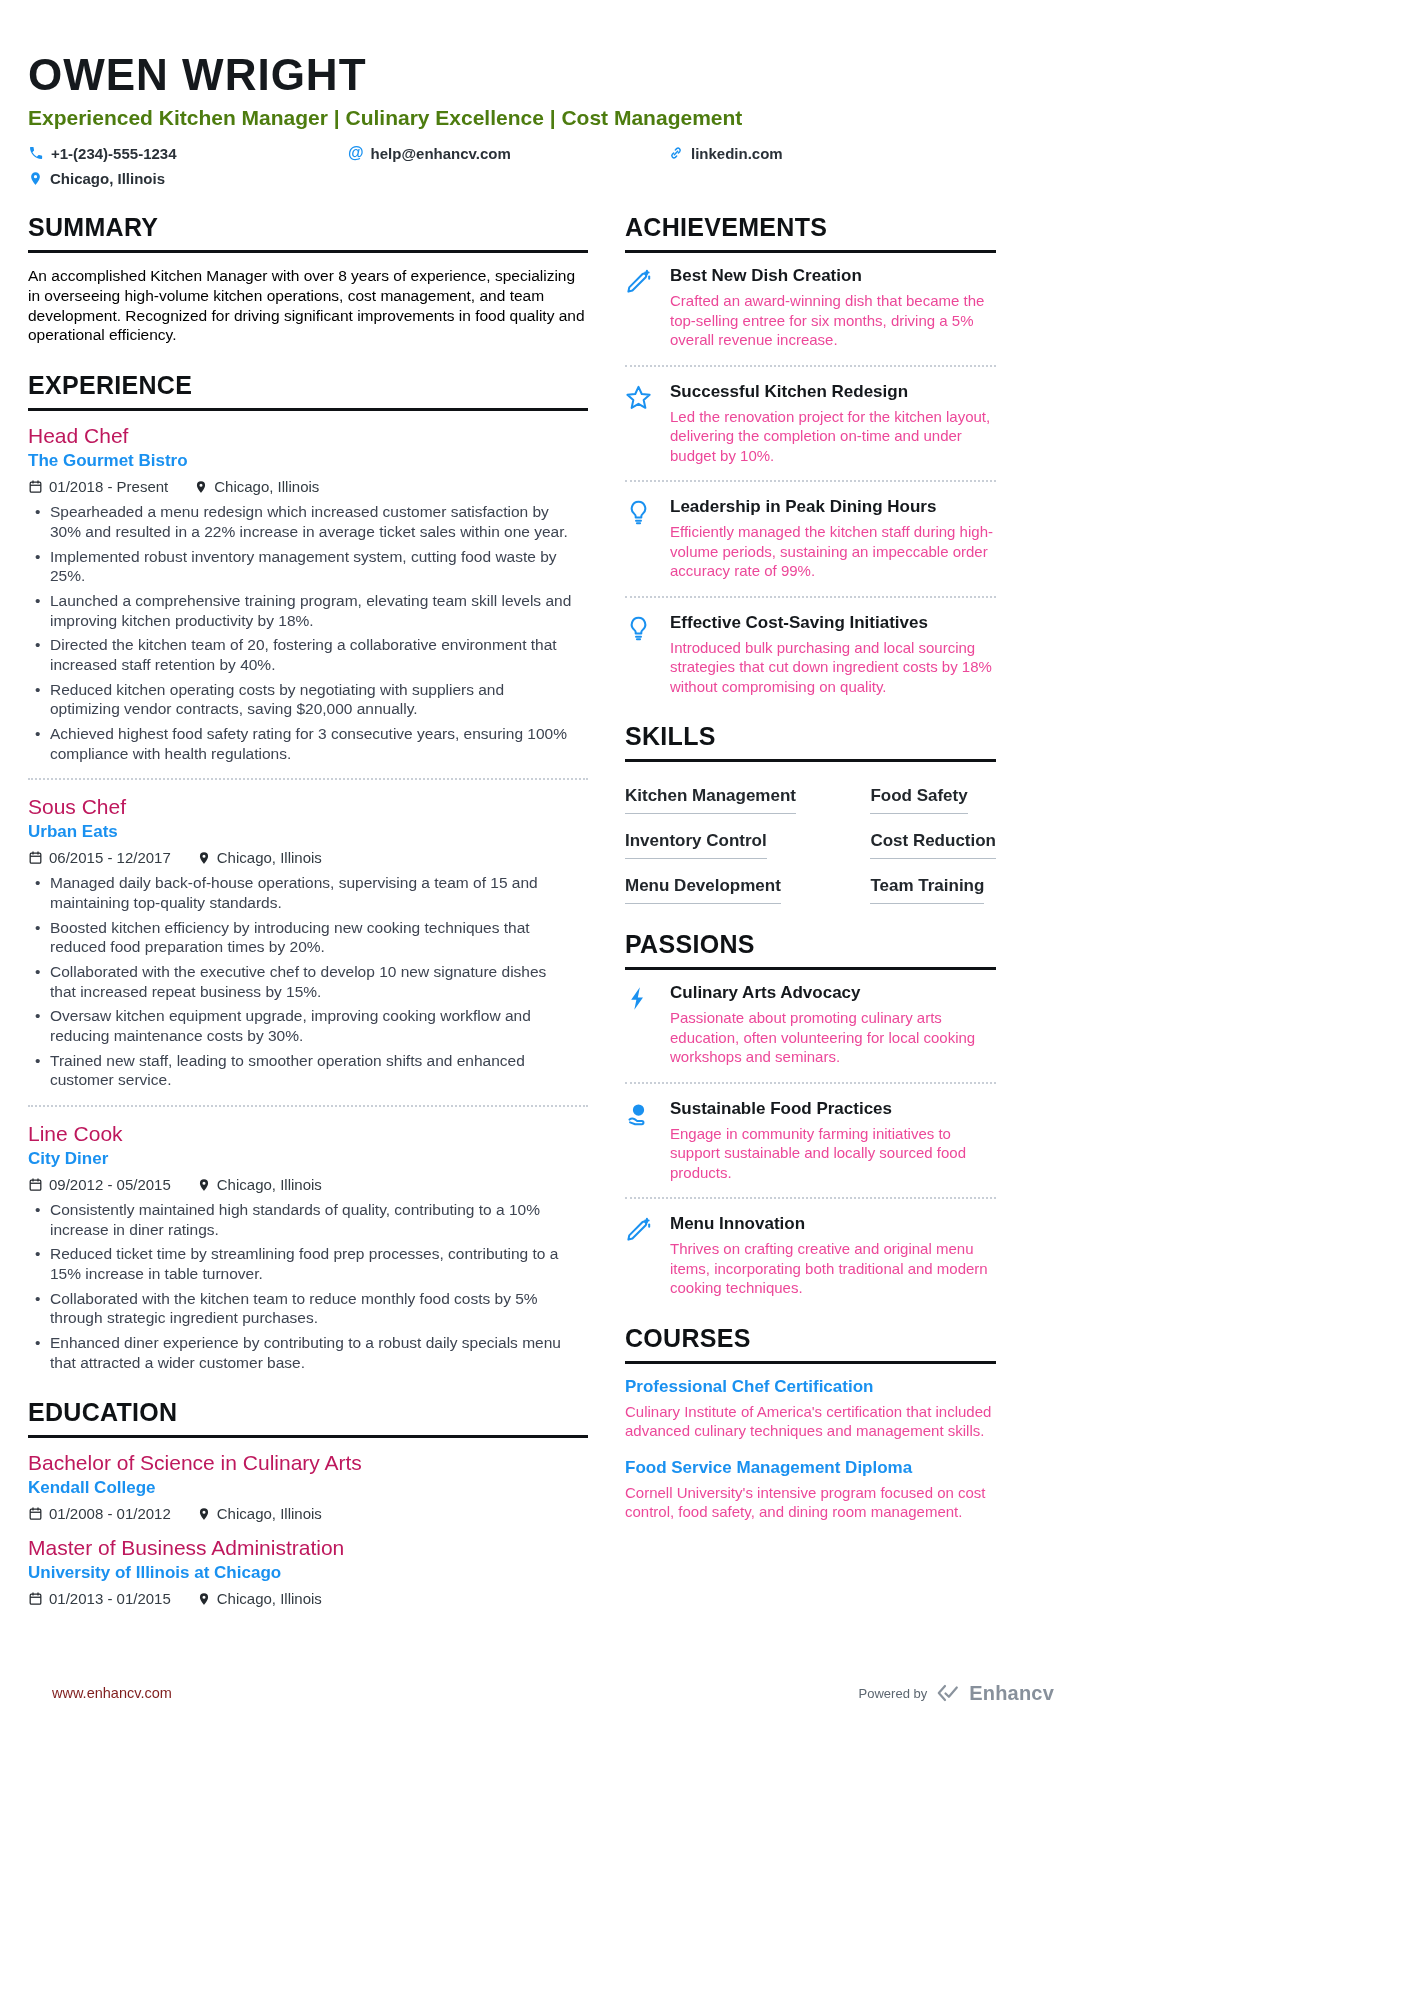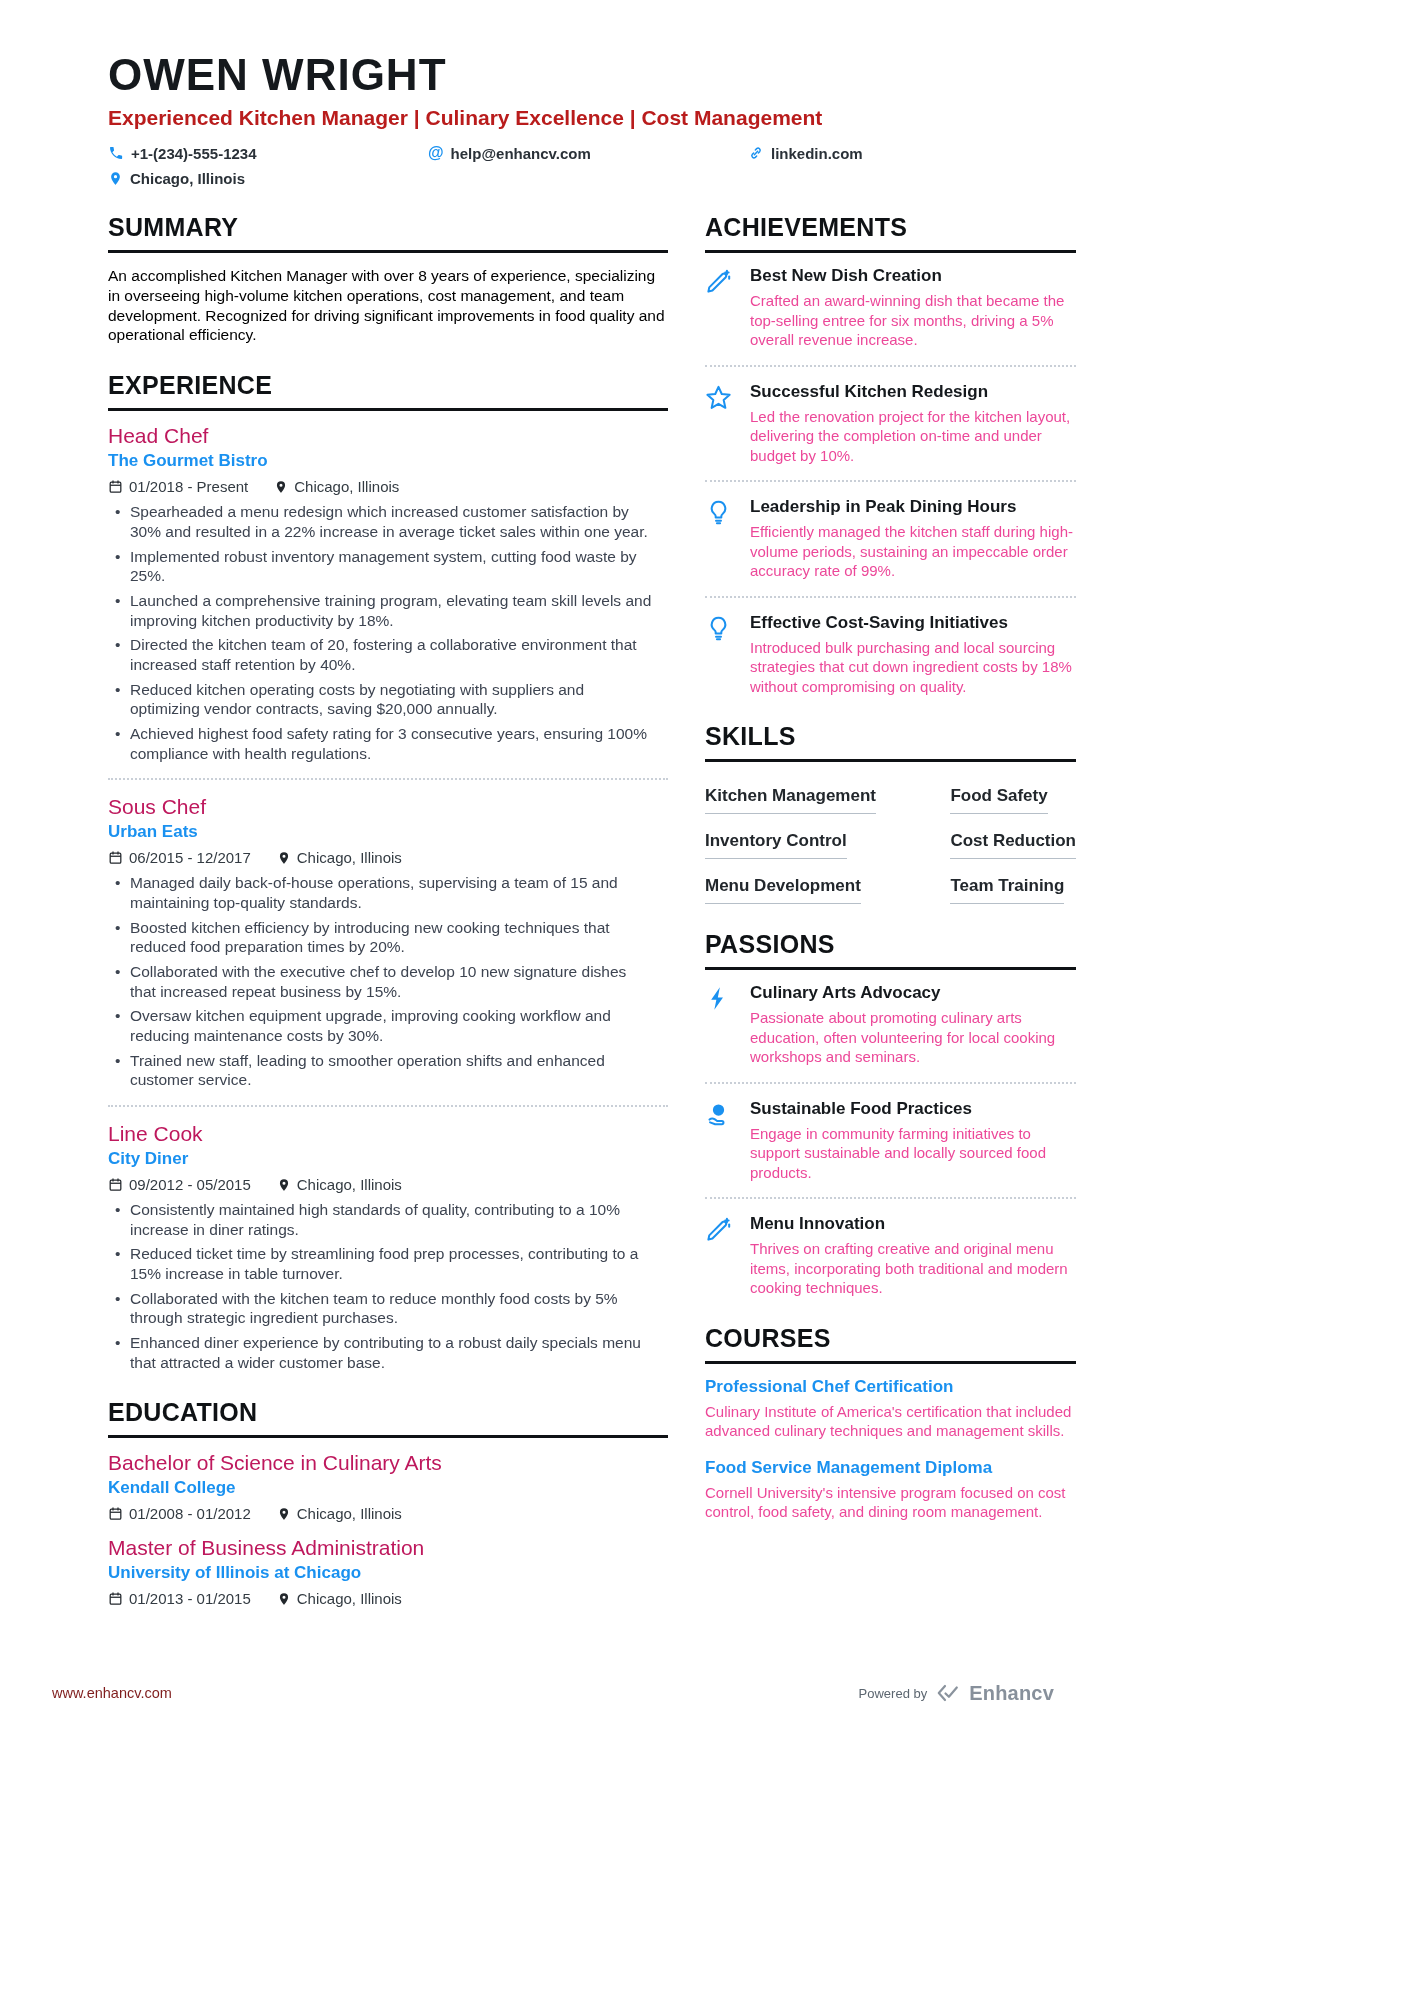--- a/index.html
+++ b/index.html
@@ -6,34 +6,34 @@
   html, body { margin: 0; padding: 0; background: #ffffff; }
   .page {
     position: relative;
     width: 1410px;
     min-height: 1995px;
     background: #ffffff;
     font-family: "Liberation Sans", sans-serif;
     color: #3d4451;
     overflow: hidden;
   }
-  .content { padding: 50px 0 0 108px; width: 1000px; }
+  .content { padding: 50px 0 0 28px; width: 1000px; }
 
   
   .name {
     font-size: 44px;
     font-weight: 700;
     letter-spacing: 1px;
     color: #15191d;
     margin: 0 0 6px 0;
   }
   .headline {
     font-size: 21px;
     font-weight: 700;
-    color: #b91c1c;
+    color: #4d7c0f;
     margin: 0 0 14px 0;
   }
   .contact-grid {
     display: grid;
     grid-template-columns: 320px 320px 320px;
     row-gap: 8px;
     font-size: 15px;
     font-weight: 700;
     color: #2a3138;
     margin-bottom: 26px;

